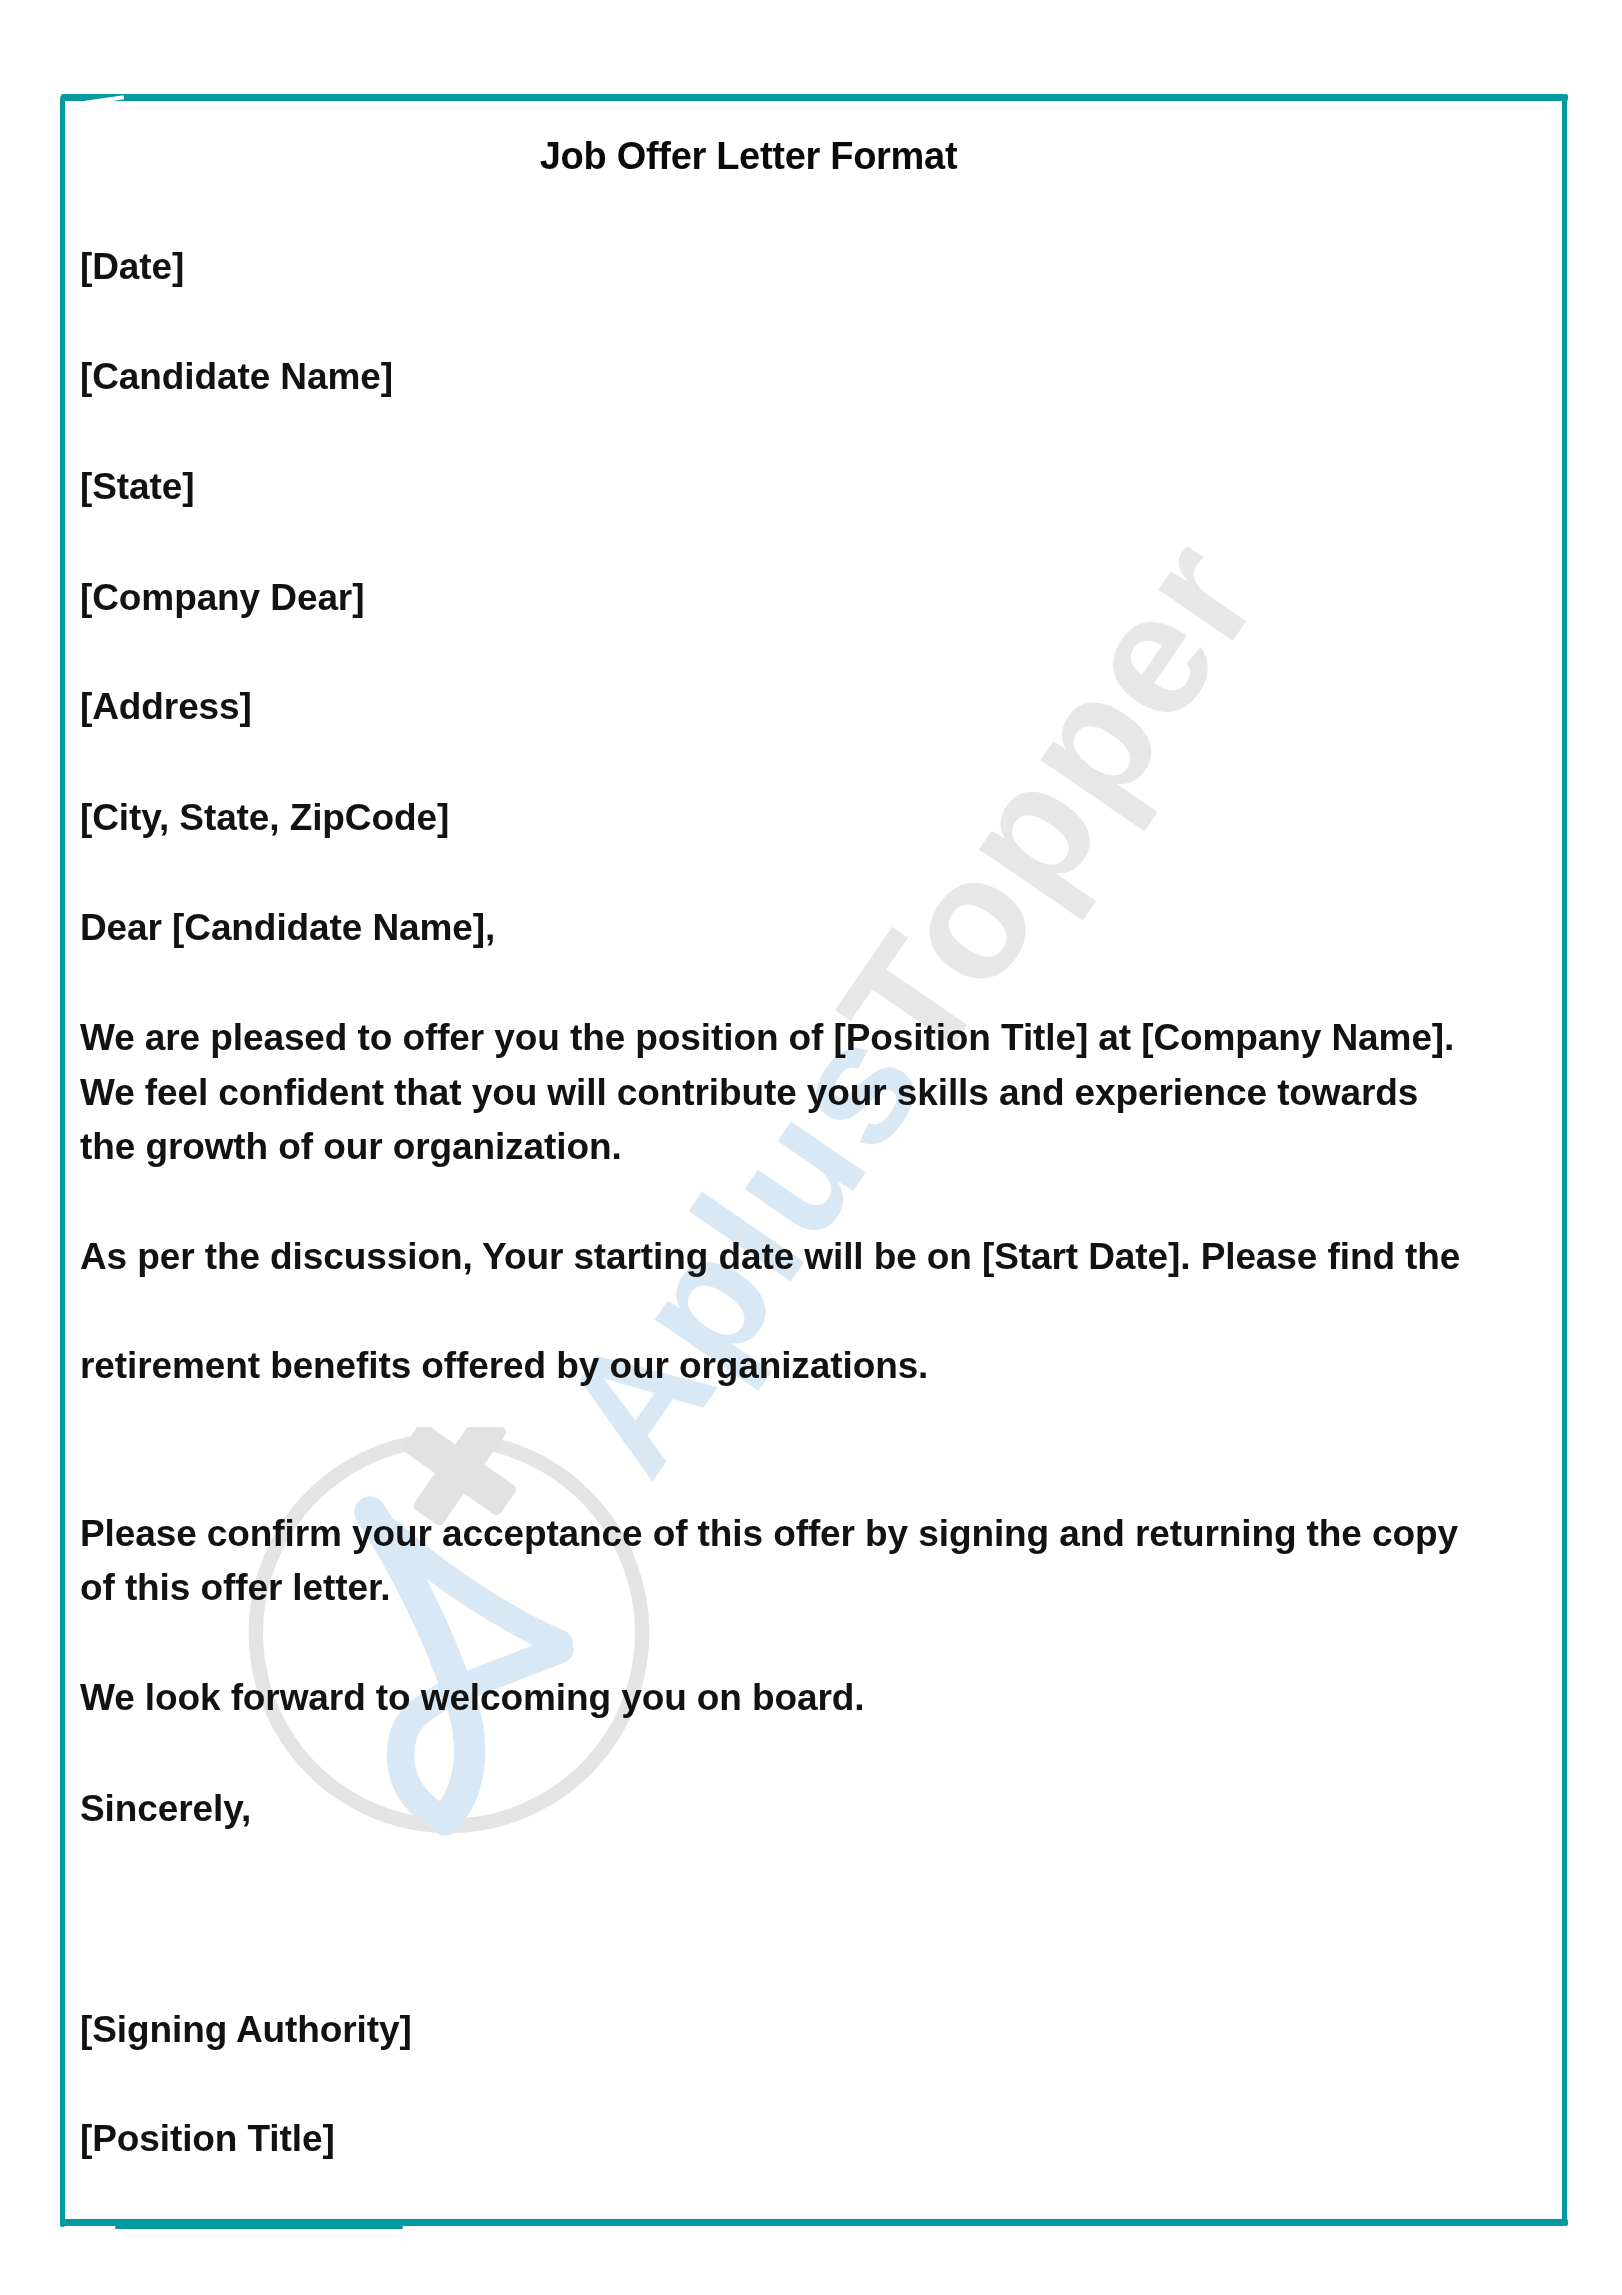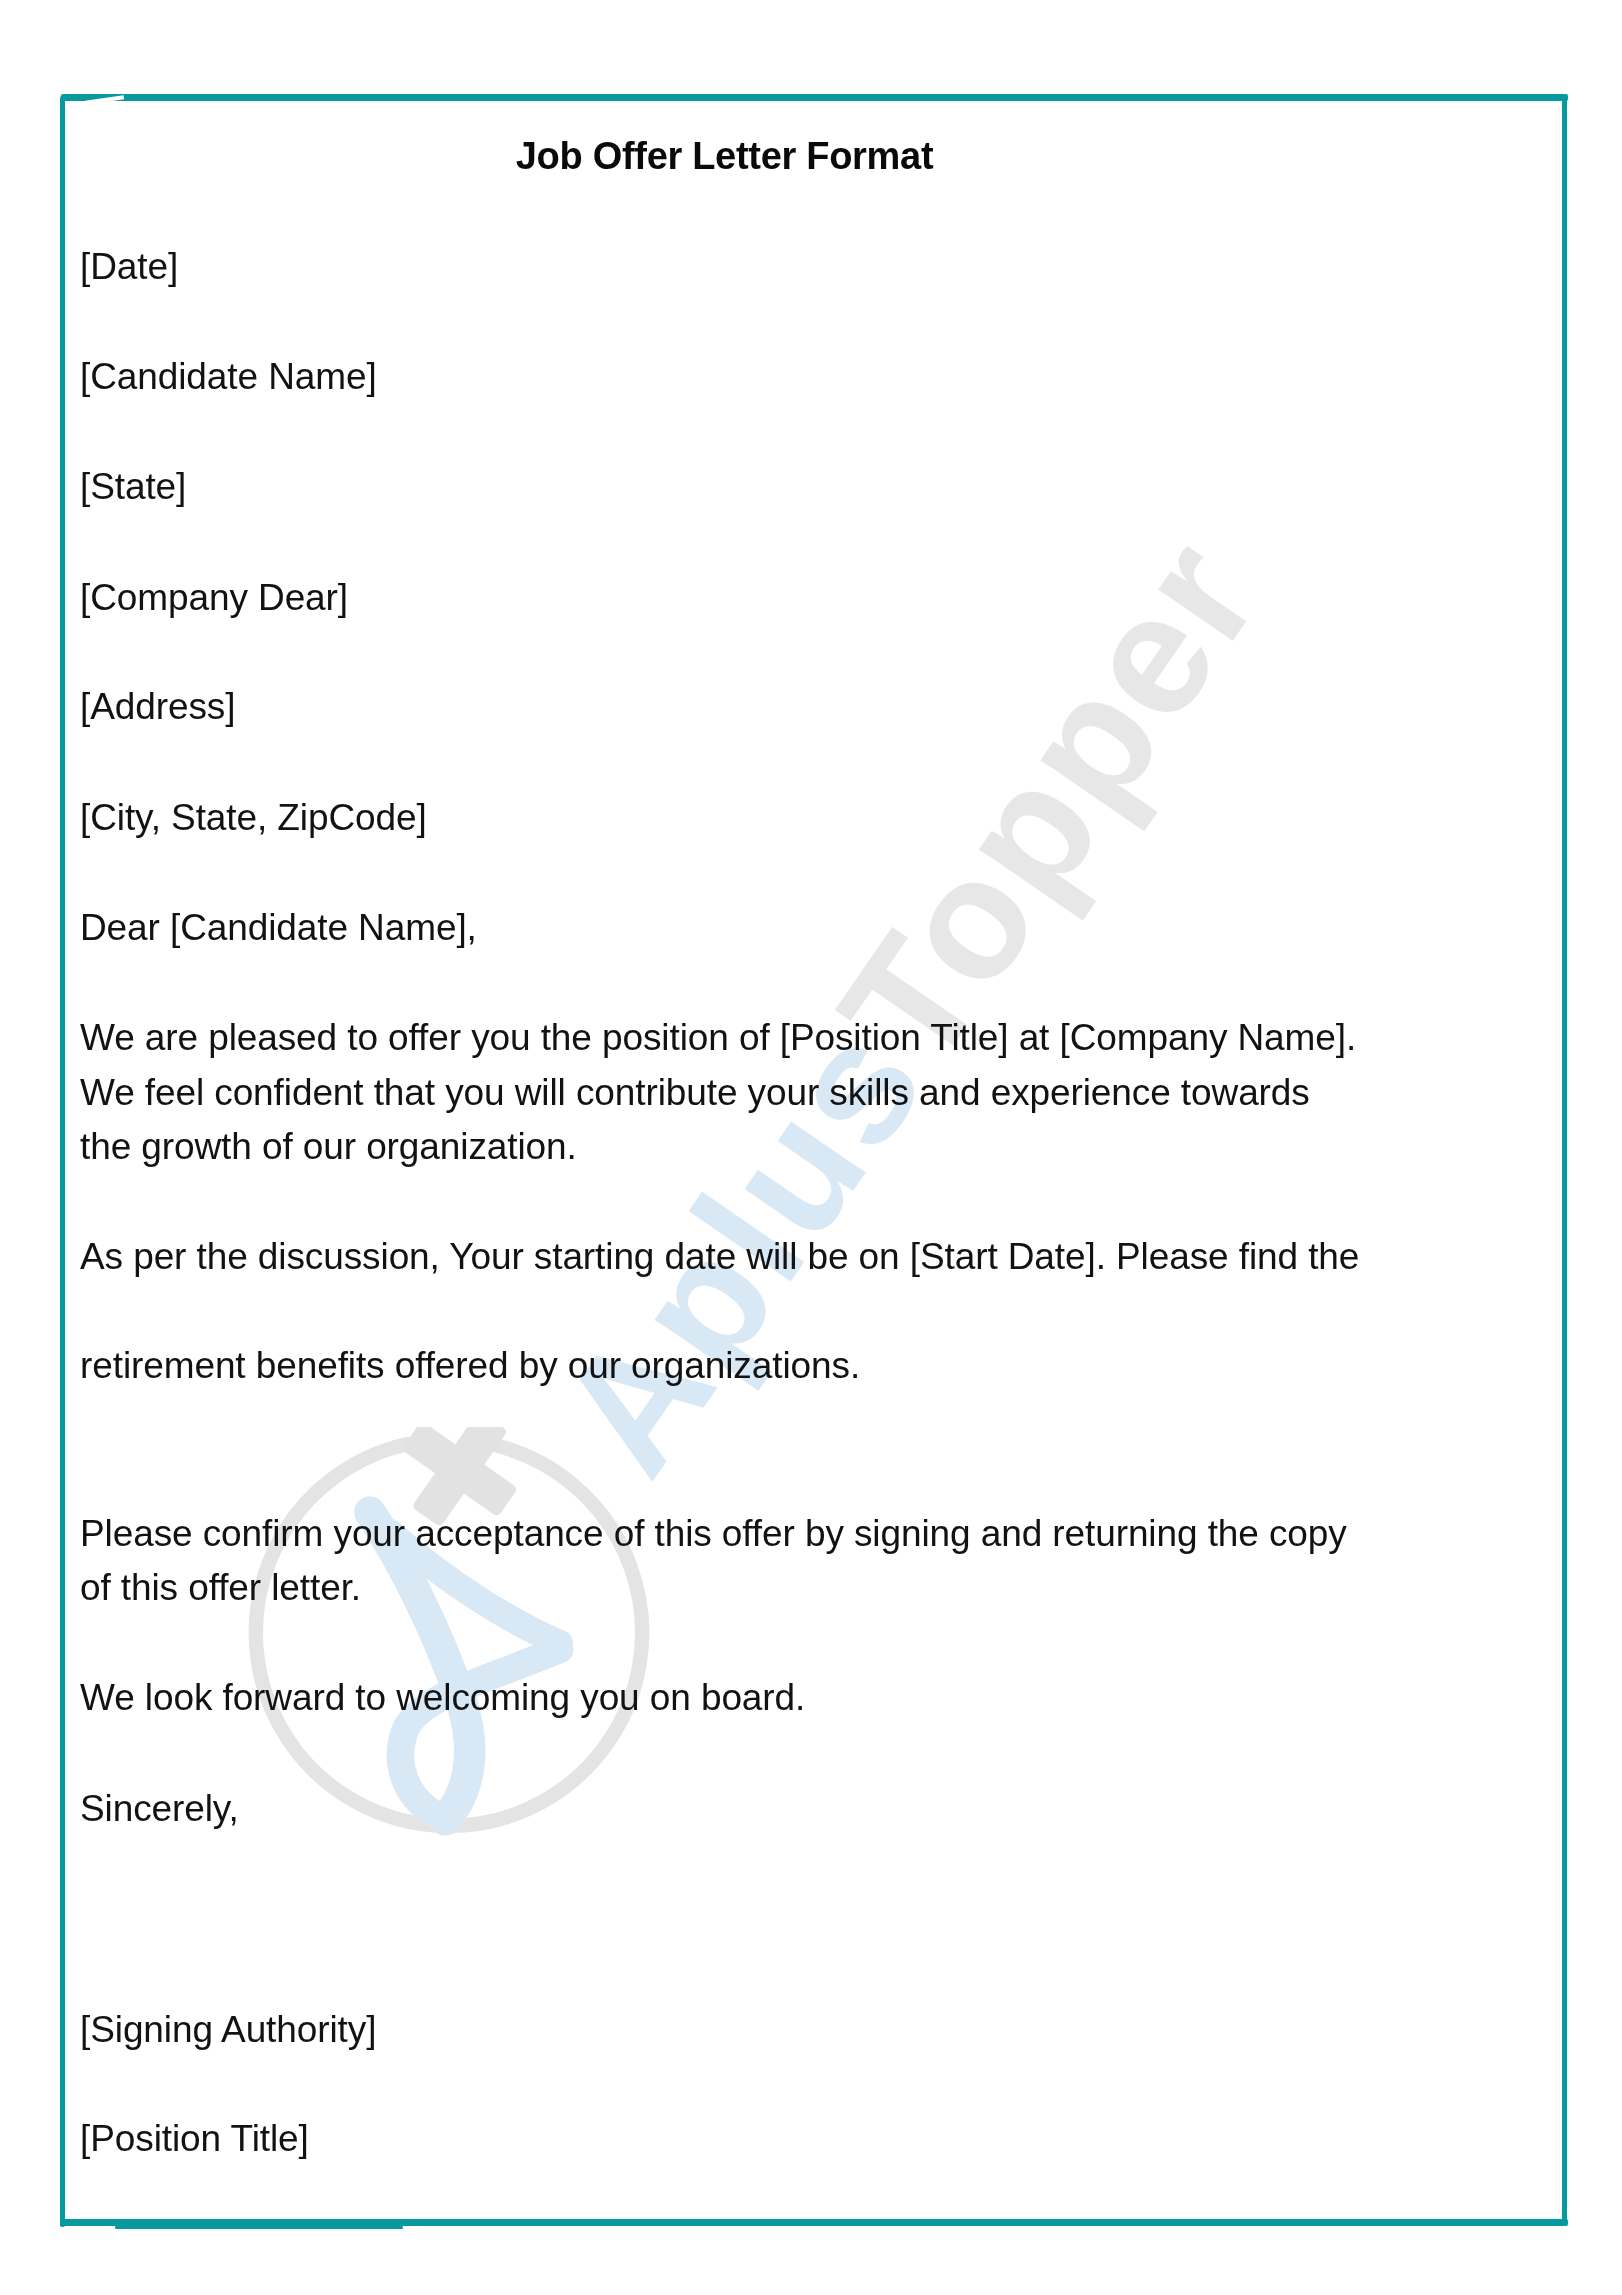--- a/index.html
+++ b/index.html
@@ -16,22 +16,22 @@
   .frame-bottom-echo { left:115px; top:2226px; width:288px; height:2.6px; border-radius:1.3px; }
 
   
   .wm-logo { position:absolute; left:239px; top:1427px; width:419px; height:419px; }
   .wm-text { position:absolute; left:641px; top:1479px; transform-origin:0 0; transform:translate(0,-134px) rotate(-55.4deg); transform-origin:0 134px;
              font-family:"Liberation Sans", sans-serif; font-weight:700; font-size:171px; line-height:171px; white-space:nowrap; letter-spacing:3.9px; }
   .wm-blue { color:#d8e8f4; }
   .wm-gray { color:#e7e7e7; }
 
   
-  .title { position:absolute; left:0; width:1449px; top:133px; text-align:center; font-weight:700; font-size:38px; line-height:46px; color:#0a0a0a; letter-spacing:-0.3px; }
-  .line { position:absolute; left:80px; font-size:37px; line-height:55px; height:55px; white-space:nowrap; color:#121212; letter-spacing:-0.1px; }
+  .title { position:absolute; left:0; width:1449px; top:133px; text-align:center; font-weight:700; font-size:38px; line-height:46px; color:#0a0a0a; letter-spacing:-0.3px;padding-left:24px; }
+  .line { position:absolute; left:80px; font-size:37px; line-height:55px; height:55px; white-space:nowrap; color:#121212; letter-spacing:-0.1px;font-weight:bold; }
 </style>
 </head>
 <body>
 
 <div class="page">
 
   <svg class="wm-logo" viewBox="0 0 640 640" xmlns="http://www.w3.org/2000/svg">
 
     <path d="M 258 26 A 295 295 0 1 0 392 28" fill="none" stroke="#e4e4e4" stroke-width="22" stroke-linecap="round"></path>
 

